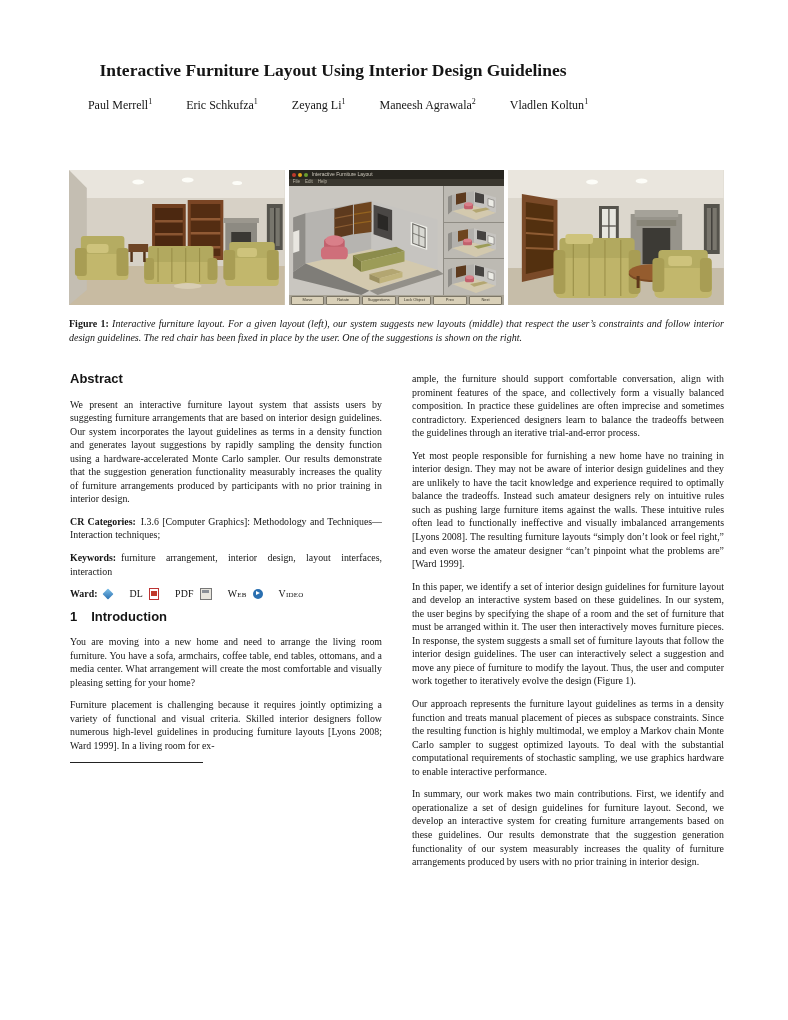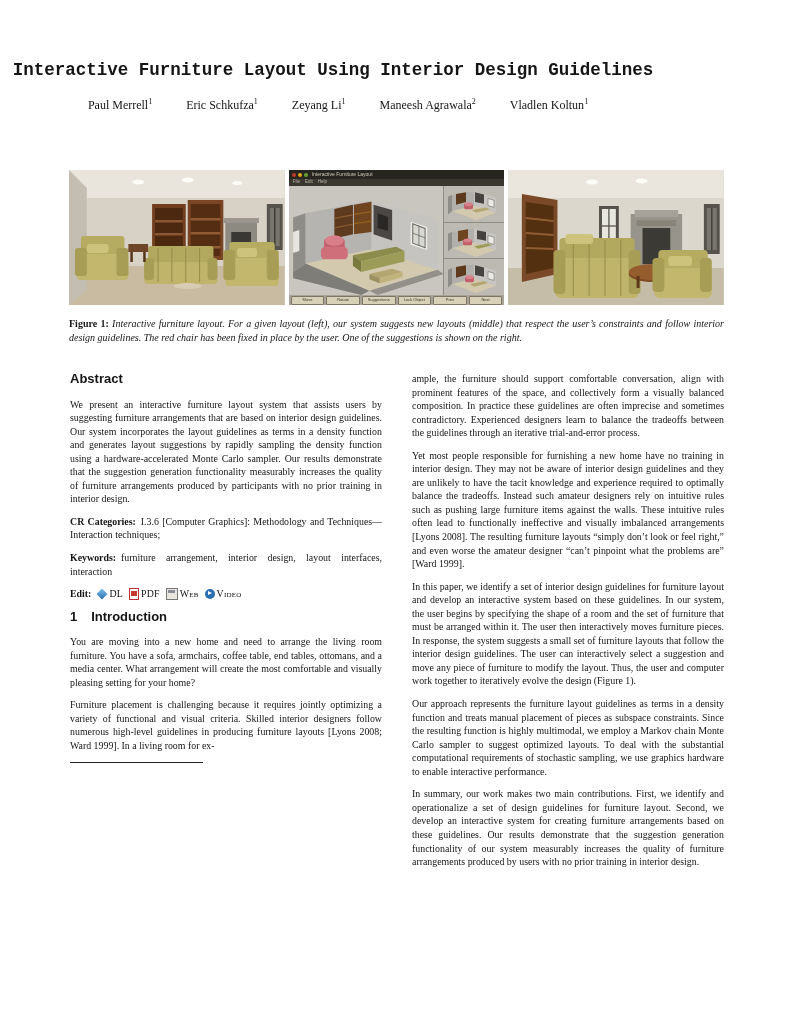--- a/index.html
+++ b/index.html
@@ -1,21 +1,21 @@
 <!DOCTYPE html>
 <html><head>
 <meta charset="utf-8">
 <style>
   html,body{margin:0;padding:0;background:#ffffff;}
   .page{position:relative;width:788px;height:1020px;background:#ffffff;overflow:hidden;
         font-family:"Liberation Serif",serif;color:#151515;}
 
   
   .title{position:absolute;top:60px;left:0;width:666px;text-align:center;
-         font-family:Liberation Mono, monospace;font-weight:bold;font-size:17.5px;}
+         font-family:Liberation Serif, serif;font-weight:bold;font-size:17.5px;}
   .authors{position:absolute;top:97px;left:0;width:676px;display:flex;justify-content:center;
            gap:34px;font-size:12px;}
   .authors sup{font-size:8px;}
   .affils{position:absolute;top:126px;left:0;width:788px;display:flex;justify-content:center;
           gap:46px;font-size:11.5px;}
   .affils sup{font-size:8px;}
 
   
   .figrow{position:absolute;top:170px;left:69px;width:655px;height:135px;display:flex;gap:4px;}
   .figpanel{flex:1;position:relative;overflow:hidden;background:#d8d3c9;}
@@ -49,21 +49,21 @@
   .col{position:absolute;top:372px;width:312px;font-size:9.9px;line-height:13.55px;text-align:justify;}
   .col-left{left:70px;}
   .col-right{left:412px;}
   .col p{margin:0 0 9px 0;}
   .sechead{font-family:"Liberation Sans",sans-serif;font-weight:bold;font-size:13px;
            text-align:left;margin:0 0 12px 0;}
   .sechead .secnum{margin-right:14px;}
   .intro-head{margin-top:5px;}
   .inline-label{font-weight:bold;}
   .links-line{display:flex;align-items:center;gap:6px;margin:0 0 9px 0;}
-  .link-item{display:inline-flex;align-items:center;gap:2px;color:#111;text-decoration:none;}
+  .link-item{display:inline-flex;align-items:center;gap:16px;color:#111;text-decoration:none;}
   .sc{font-variant:small-caps;letter-spacing:0.2px;}
   .footrule{width:133px;border-top:1px solid #222;margin-top:2px;}
 
   
   .icn{display:inline-block;width:10px;height:10px;position:relative;}
   .icn-dl{background:linear-gradient(135deg,#7ec0e8 0%,#2a6fb0 100%);transform:rotate(45deg) scale(0.78);border-radius:1px;}
   .icn-pdf{background:#fff;border:1px solid #b33;width:8px;height:10px;}
   .icn-pdf::after{content:"";position:absolute;left:1px;top:2px;width:6px;height:5px;background:#c0392b;}
   .icn-web{background:#e8e6df;border:1px solid #777;}
   .icn-web::after{content:"";position:absolute;left:1px;top:1px;width:7px;height:3px;background:#8a8f97;}
@@ -325,21 +325,21 @@
 
     <p>
       <span class="inline-label">CR Categories:</span> <span>I.3.6 [Computer Graphics]: Methodology and Techniques—Interaction techniques;</span>
     </p>
 
     <p>
       <span class="inline-label">Keywords:</span> <span>furniture arrangement, interior design, layout interfaces, interaction</span>
     </p>
 
     <div class="links-line">
-      <span class="inline-label">Edit:</span>
+      <span class="inline-label">Ward:</span>
       <a class="link-item" href="#">
         <span class="icn icn-dl"></span>
           <span class="sc">DL</span>
       </a>
       <a class="link-item" href="#">
         <span class="icn icn-pdf"></span>
           <span class="sc">PDF</span>
       </a>
       <a class="link-item" href="#">
         <span class="icn icn-web"></span>

